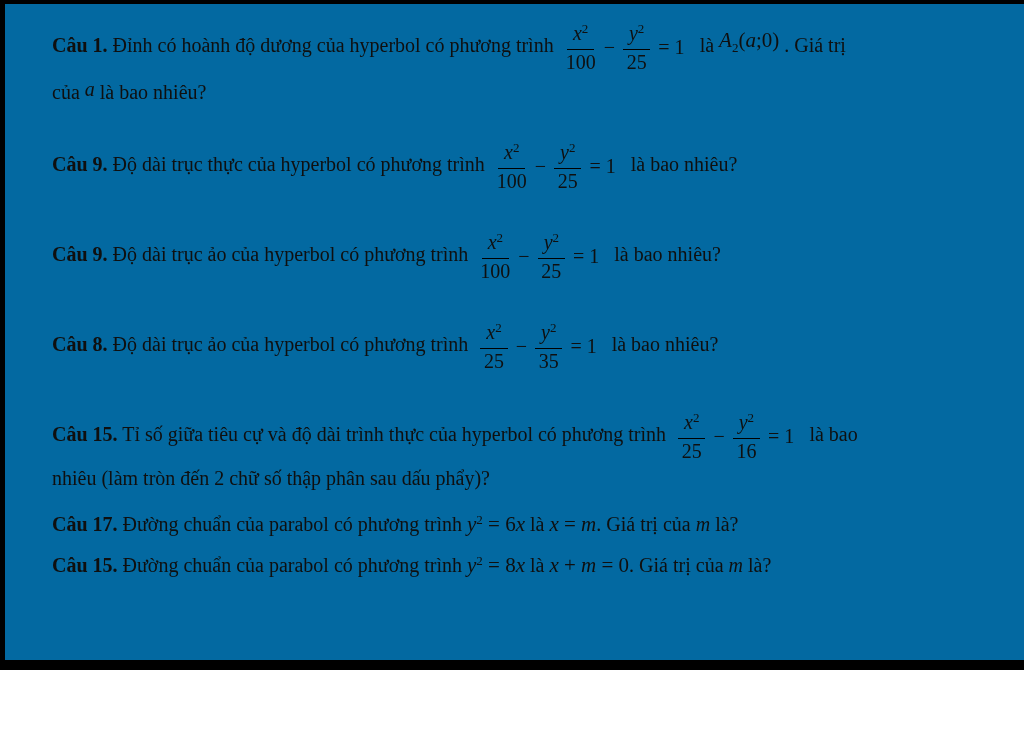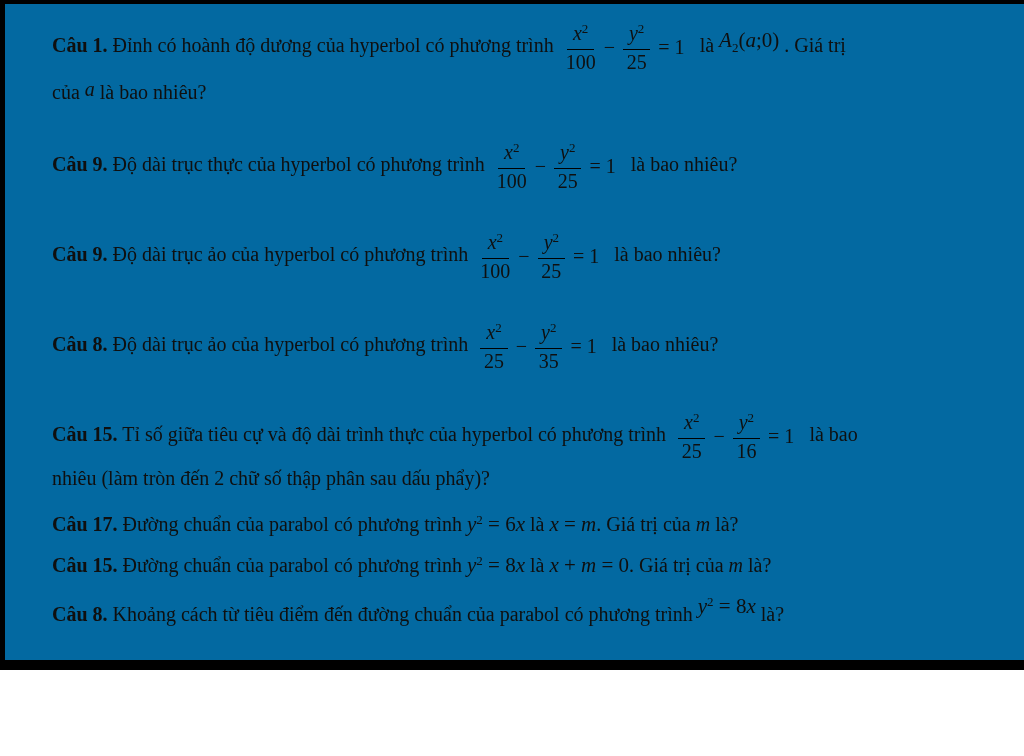--- a/index.html
+++ b/index.html
@@ -166,21 +166,15 @@
     <p class="q par">
       <b class="qlabel">Câu 15.</b>
       <span>Đường chuẩn của parabol có phương trình</span>
       <span class="imath"><i class="mvar">y</i><span class="sup">2</span> <span>= 8</span><i class="mvar">x</i></span>
       <span>là</span>
       <span class="imath"><i class="mvar">x</i><span> + </span><i class="mvar">m</i><span> = 0</span></span><span>. Giá trị của</span>
       <i class="mvar">m</i>
       <span>là?</span>
     </p>
 
-    <p class="q par">
-      <b class="qlabel">Câu 8.</b>
-      <span>Khoảng cách từ tiêu điểm đến đường chuẩn của parabol có phương trình</span>
-      <span class="imath raised8"><i class="mvar">y</i><span class="sup">2</span> <span>= 8</span><i class="mvar">x</i></span>
-      <span>là?</span>
-    </p>
 
   </div>
 </div>
 
 </body></html>

